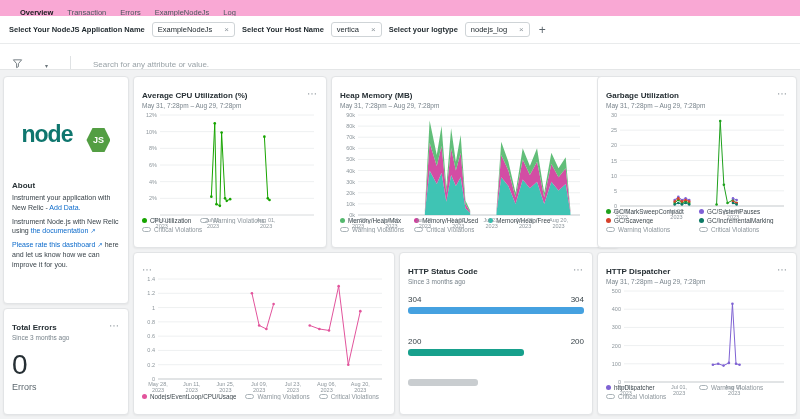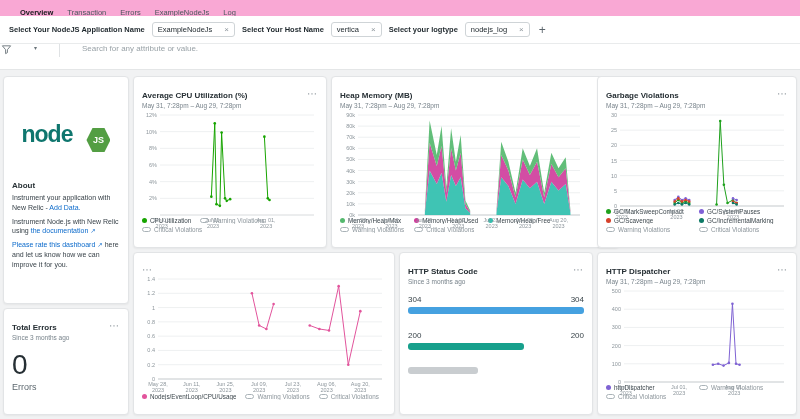--- a/index.html
+++ b/index.html
@@ -9,21 +9,21 @@
   #tabbar{position:absolute;top:0;left:0;right:0;height:26px;background:#f9a8d4;border-bottom:1px solid #e4e6e7;display:flex;align-items:center;gap:14px;padding:0 20px;font-size:7.5px;color:#4b555c}
   .tab{cursor:pointer;height:100%;display:flex;align-items:center}
   .tab.active{color:#16191b;font-weight:700;box-shadow:inset 0 -2px 0 #16191b}
   
   #filterbar{position:absolute;top:16px;left:0;right:0;height:28px;background:#fff;border-bottom:1px solid #e9ebec;display:flex;align-items:center;gap:7px;padding:0 9px}
   .flabel{font-size:7.5px;font-weight:700;color:#1f282d;white-space:nowrap}
   .pill{display:inline-flex;align-items:center;gap:12px;border:1px solid #cfd4d7;border-radius:3px;padding:2px 5px;font-size:7.5px;color:#222b30;background:#fff;cursor:pointer}
   .pill .x{color:#8d969c;font-size:8px;cursor:pointer}
   .addbtn{font-size:12px;color:#5a646b;margin-left:2px;cursor:pointer}
   
-  #searchbar{position:absolute;top:44px;left:0;right:0;height:26px;background:#fff;border-bottom:1px solid #e4e6e7;display:flex;align-items:flex-start;gap:22px;padding:0 1px}
+  #searchbar{position:absolute;top:44px;left:0;right:0;height:26px;background:#fff;border-bottom:1px solid #e4e6e7;display:flex;align-items:flex-end;gap:22px;padding:0 12px}
   .vdiv{width:1px;height:13px;background:#dfe2e4}
   .chev{font-size:6px;color:#6b757b}
   #search-input{flex:1;border:none;outline:none;font-size:8px;color:#333;background:transparent;font-family:"Liberation Sans",sans-serif}
   #search-input::placeholder{color:#99a2a7}
   
   #main{position:absolute;top:70px;left:0;right:0;bottom:0;background:#f1f2f3}
   .card{position:absolute;background:#fff;border:1px solid #e2e4e6;border-radius:4px;box-shadow:0 1px 2px rgba(0,0,0,.05);padding:14px 8px;display:flex;flex-direction:column;overflow:hidden}
   .card-head{display:flex;justify-content:space-between;align-items:flex-start}
   .card-title{font-size:8px;font-weight:700;color:#262f34;line-height:1.2}
   .card-sub{font-size:6.5px;color:#78838b;margin-top:1px}
@@ -45,21 +45,21 @@
   .node-word{font-size:23px;font-weight:700;color:#0f766e;letter-spacing:-1px}
   .hex{width:24px;height:26px;background:#539e43;clip-path:polygon(25% 4%,75% 4%,100% 50%,75% 96%,25% 96%,0% 50%);color:#fff;font-weight:700;font-size:9px;display:flex;align-items:center;justify-content:center;margin-left:14px;position:relative;top:6px}
   .about-title{font-size:8px;font-weight:700;margin:4px 0 3px}
   .about-p{font-size:7px;color:#39434a;line-height:1.4;margin-bottom:4px}
   a.link{color:#0b6acb;text-decoration:none;cursor:pointer}
   .ext{color:#0b6acb;font-size:6.5px}
   
   .big-num{font-size:28px;color:#262f34;margin-top:10px;line-height:1}
   .big-unit{font-size:9px;color:#5d686f;margin-top:3px}
   
-  #http-bars{margin-top:10px;display:flex;flex-direction:column;gap:17px}
+  #http-bars{margin-top:10px;display:flex;flex-direction:column;gap:23px}
   .bar-row{display:flex;flex-direction:column;gap:3px}
   .bar-labels{display:flex;justify-content:space-between;font-size:8px;color:#39444a}
   .bar{height:7px;border-radius:3px}
   
   .funnel{width:11px;height:11px}
 </style>
 </head>
 <body>
 
 <div id="tabbar">
@@ -267,21 +267,21 @@
         <span class="lg-item">
           <span class="lg-pill"></span>
           <span class="lg-lab muted">Critical Violations</span>
         </span>
       </div>
   </div>
 
   <div class="card" style="left:597px;top:6px;width:200px;height:172px">
     <div class="card-head">
       <div>
-        <div class="card-title">Garbage Violations</div>
+        <div class="card-title">Garbage Utilization</div>
         <div class="card-sub">May 31, 7:28pm – Aug 29, 7:28pm</div>
       </div>
       <div class="menu">⋯</div>
     </div>
     <div class="chart">
         <svg width="182" height="110" viewBox="0 0 182 110">
           <line x1="14" x2="178" y1="95" y2="95" stroke="#d8dbdd" stroke-width="1"></line>
           <text x="11" y="97" text-anchor="end" class="tick">0</text>
           <line x1="14" x2="178" y1="79.83333333333334" y2="79.83333333333334" stroke="#eef0f1" stroke-width="1"></line>
           <text x="11" y="81.83333333333334" text-anchor="end" class="tick">5</text>

